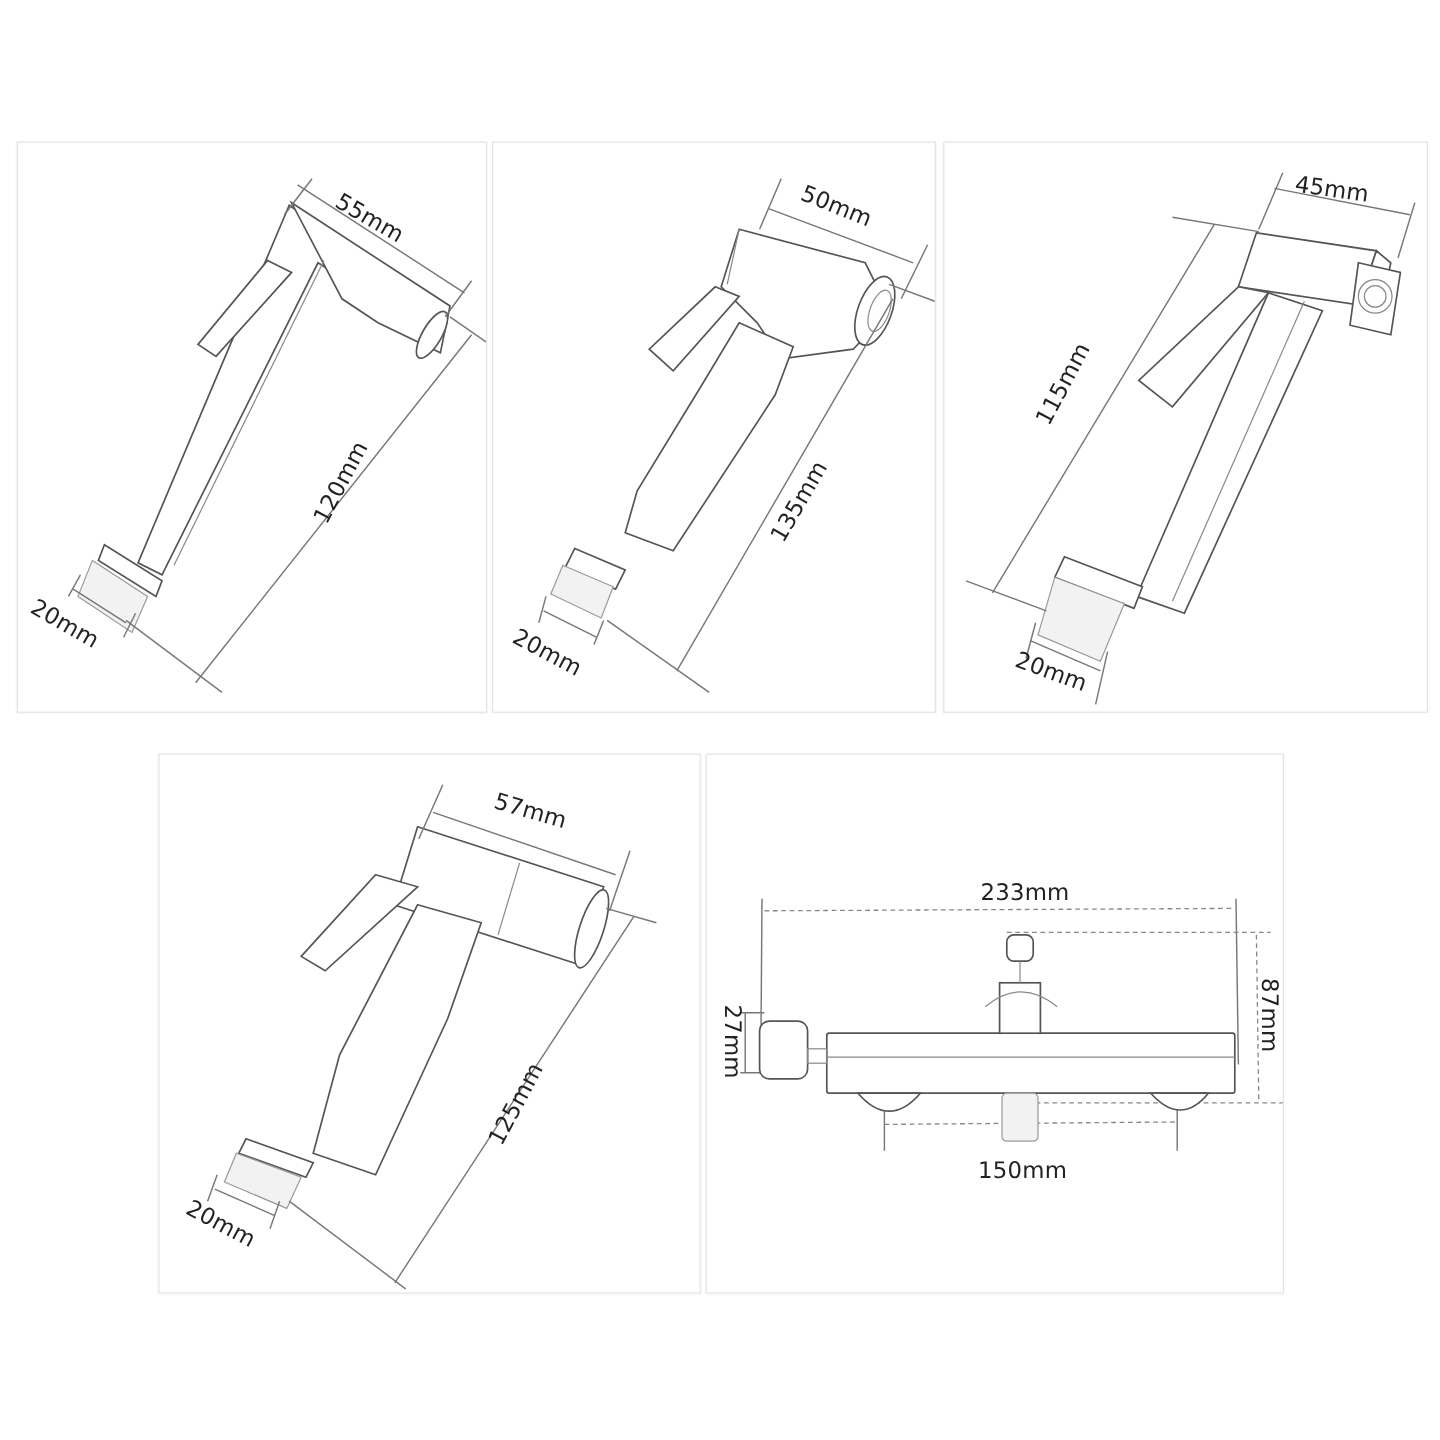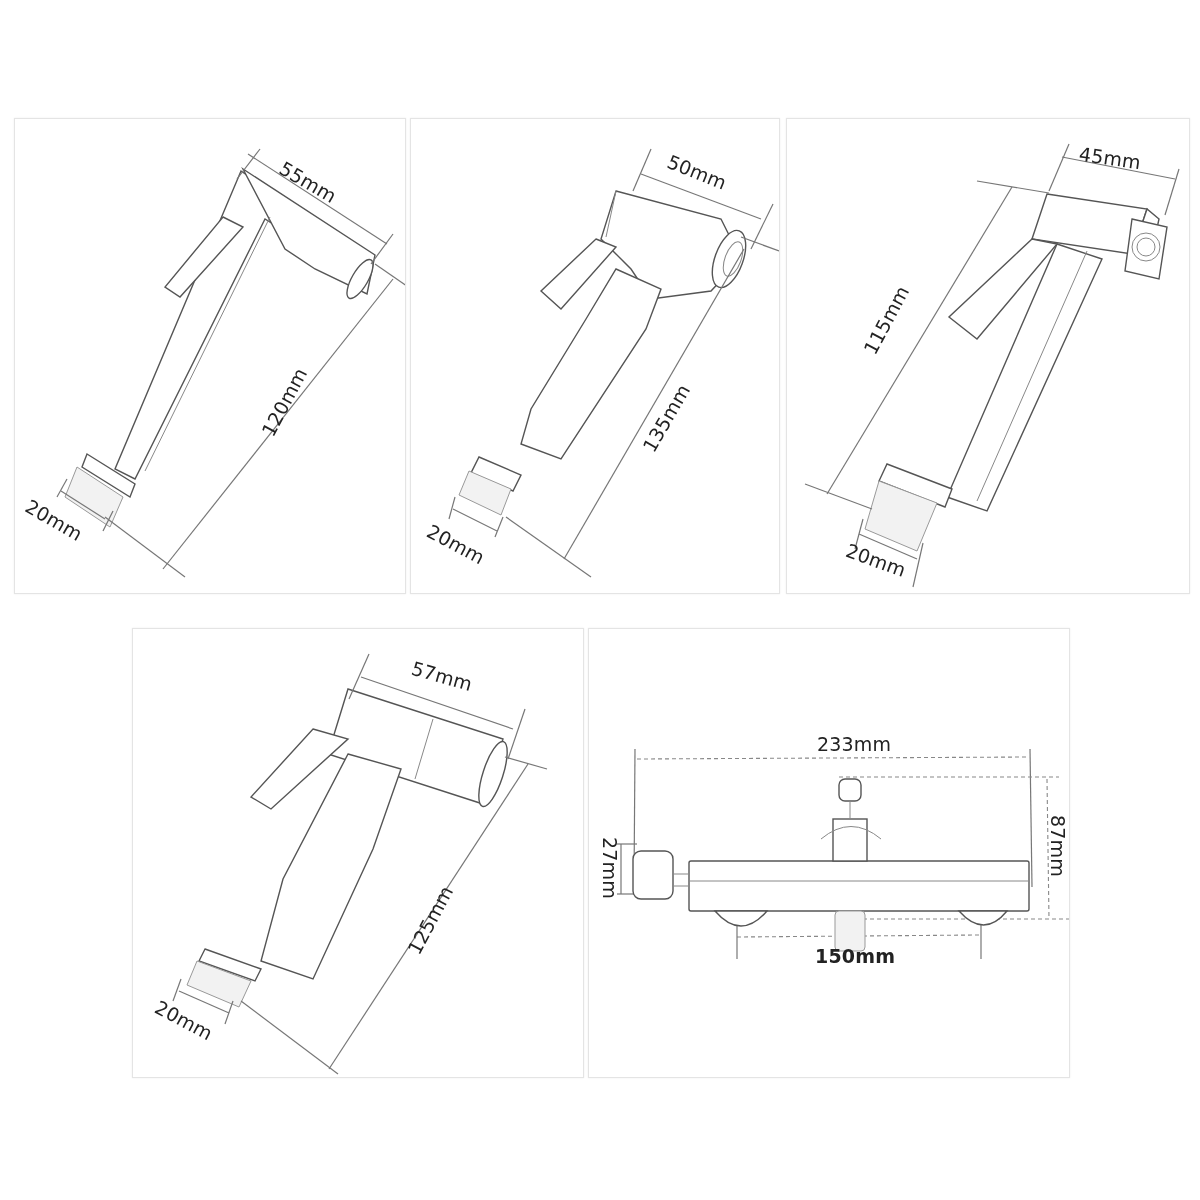--- a/index.html
+++ b/index.html
@@ -170,14 +170,14 @@
     <rect class="obj" x="250" y="150" width="22" height="22" rx="6"></rect>
     <line class="objl" x1="261" y1="172" x2="261" y2="190"></line>
 
     <path class="obj" d="M126 282 Q 152 312 178 282 Z"></path>
     <rect class="thread" x="246" y="282" width="30" height="40" rx="4"></rect>
     <path class="obj" d="M370 282 Q 395 310 418 282 Z"></path>
   </svg>
   <div class="lbl" style="left:228px; top:104px;">233mm</div>
   <div class="lbl" style="left:438px; top:206px; transform:rotate(90deg);">87mm</div>
   <div class="lbl" style="left:-10px; top:228px; transform:rotate(90deg);">27mm</div>
-  <div class="lbl" style="left:226px; top:316px;font-weight:bold;">150mm</div>
+  <div class="lbl" style="left:226px; top:336px;">150mm</div>
 </div>
 
 </body></html>

